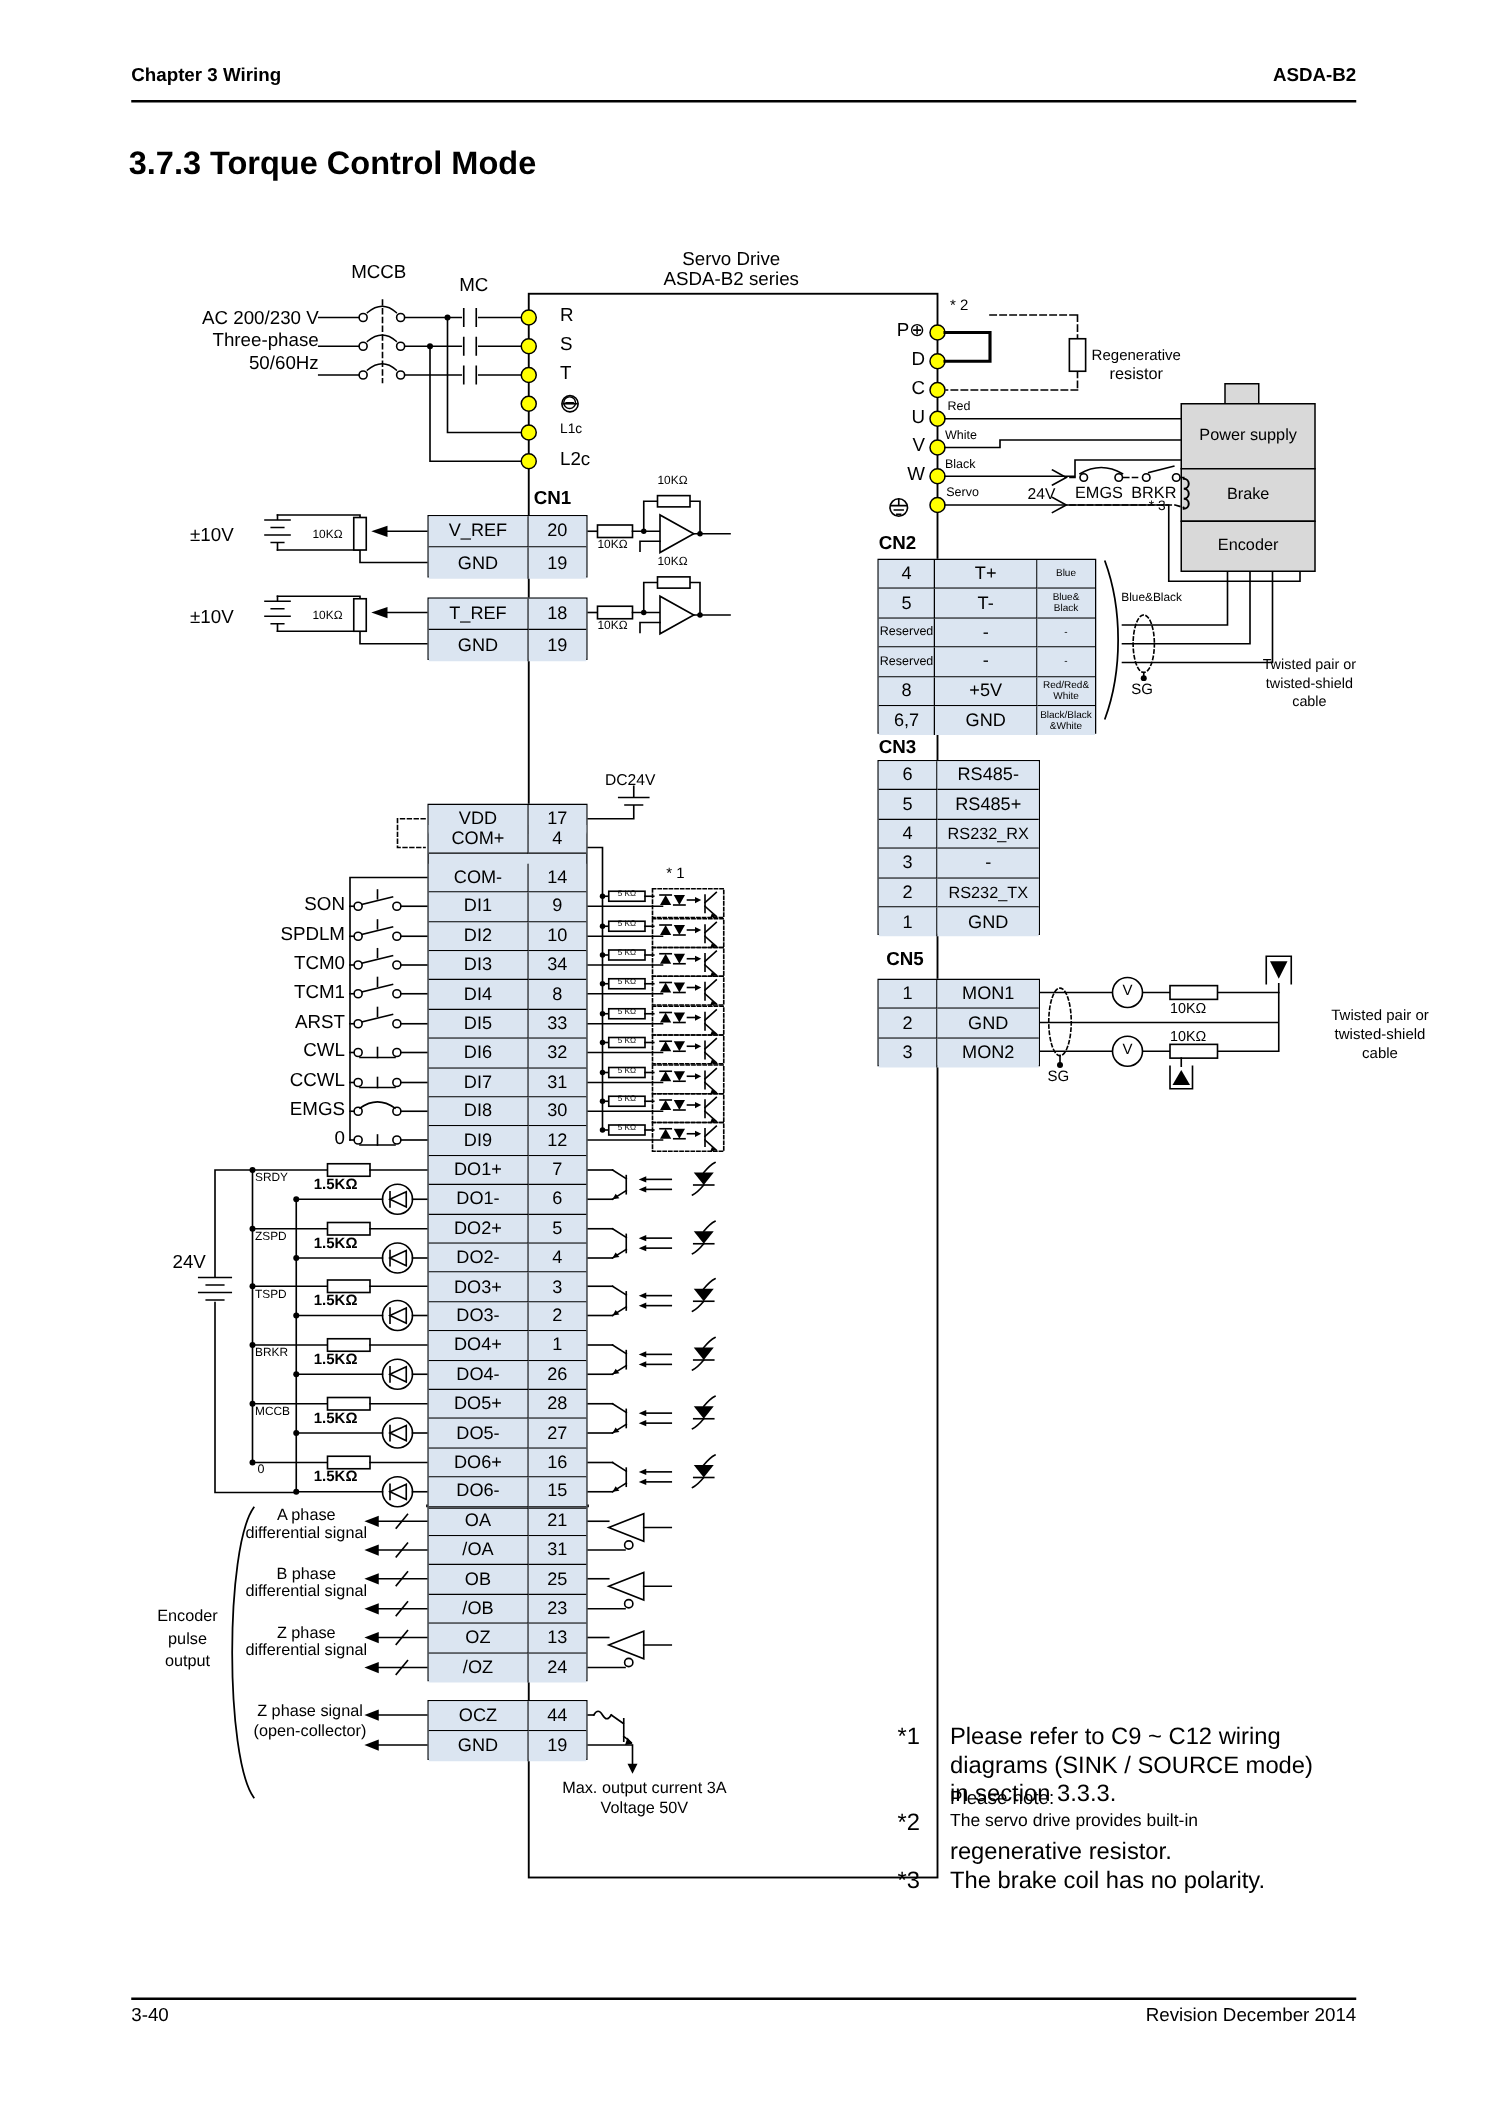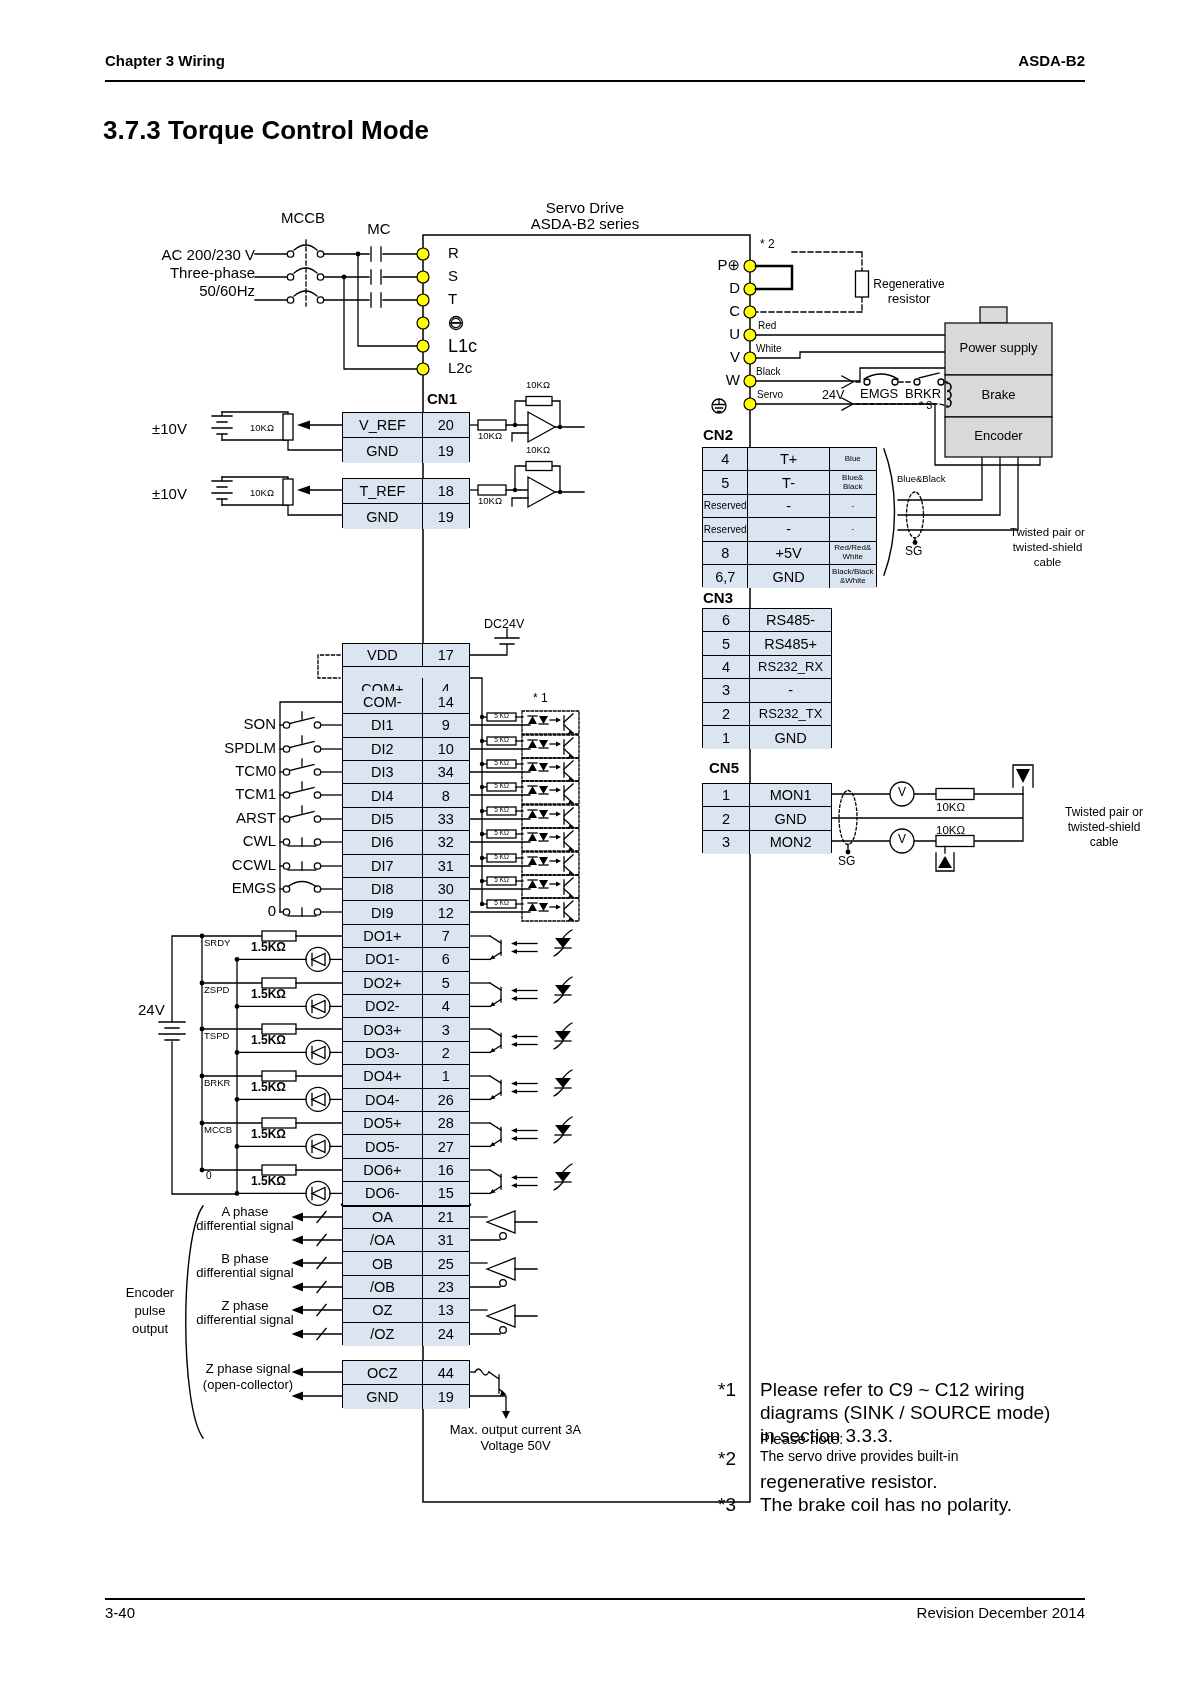--- a/index.html
+++ b/index.html
@@ -337,21 +337,21 @@
 
 <div class="lb rt" style="left:135px;top:247px;width:120px;font-size:15px">AC 200/230 V</div>
 <div class="lb rt" style="left:135px;top:265px;width:120px;font-size:15px">Three-phase</div>
 <div class="lb rt" style="left:135px;top:283px;width:120px;font-size:15px">50/60Hz</div>
 <div class="lb ctr" style="left:272px;top:210px;width:62px;font-size:15px">MCCB</div>
 <div class="lb ctr" style="left:361px;top:221px;width:36px;font-size:15px">MC</div>
 
 <div class="lb" style="left:448px;top:245px;font-size:15px">R</div>
 <div class="lb" style="left:448px;top:268px;font-size:15px">S</div>
 <div class="lb" style="left:448px;top:291px;font-size:15px">T</div>
-<div class="lb" style="left:448px;top:337px;font-size:18px">L1c</div>
+<div class="lb" style="left:448px;top:337px;font-size:11px">L1c</div>
 <div class="lb" style="left:448px;top:360px;font-size:15px">L2c</div>
 
 <div class="lb rt" style="left:692px;top:257px;width:48px;font-size:15px">P⊕</div>
 <div class="lb rt" style="left:692px;top:280px;width:48px;font-size:15px">D</div>
 <div class="lb rt" style="left:692px;top:303px;width:48px;font-size:15px">C</div>
 <div class="lb rt" style="left:692px;top:326px;width:48px;font-size:15px">U</div>
 <div class="lb rt" style="left:692px;top:349px;width:48px;font-size:15px">V</div>
 <div class="lb rt" style="left:692px;top:372px;width:48px;font-size:15px">W</div>
 
 <div class="lb" style="left:758px;top:320px;font-size:10px">Red</div>
@@ -425,21 +425,21 @@
 <div class="lb ctr" style="left:487px;top:829px;width:29px;font-size:6.5px">5 KΩ</div>
 <div class="lb ctr" style="left:487px;top:853px;width:29px;font-size:6.5px">5 KΩ</div>
 <div class="lb ctr" style="left:487px;top:876px;width:29px;font-size:6.5px">5 KΩ</div>
 <div class="lb ctr" style="left:487px;top:899px;width:29px;font-size:6.5px">5 KΩ</div>
 
 <div class="tbl" style="left:342px;top:643px;width:128px;height:702px">
   <div class="row" style="top:0;height:23.4px">
       <div class="cell n">VDD</div>
       <div class="cell p">17</div>
     </div>
-  <div class="row" style="top:34px;height:23.4px">
+  <div class="row" style="top:16px;height:23.4px">
       <div class="cell n">COM+</div>
       <div class="cell p">4</div>
     </div>
   <div class="row" style="top:46.8px;height:23.4px">
       <div class="cell n">COM-</div>
       <div class="cell p">14</div>
     </div>
   <div class="row" style="top:70.2px;height:23.4px">
       <div class="cell n">DI1</div>
       <div class="cell p">9</div>

